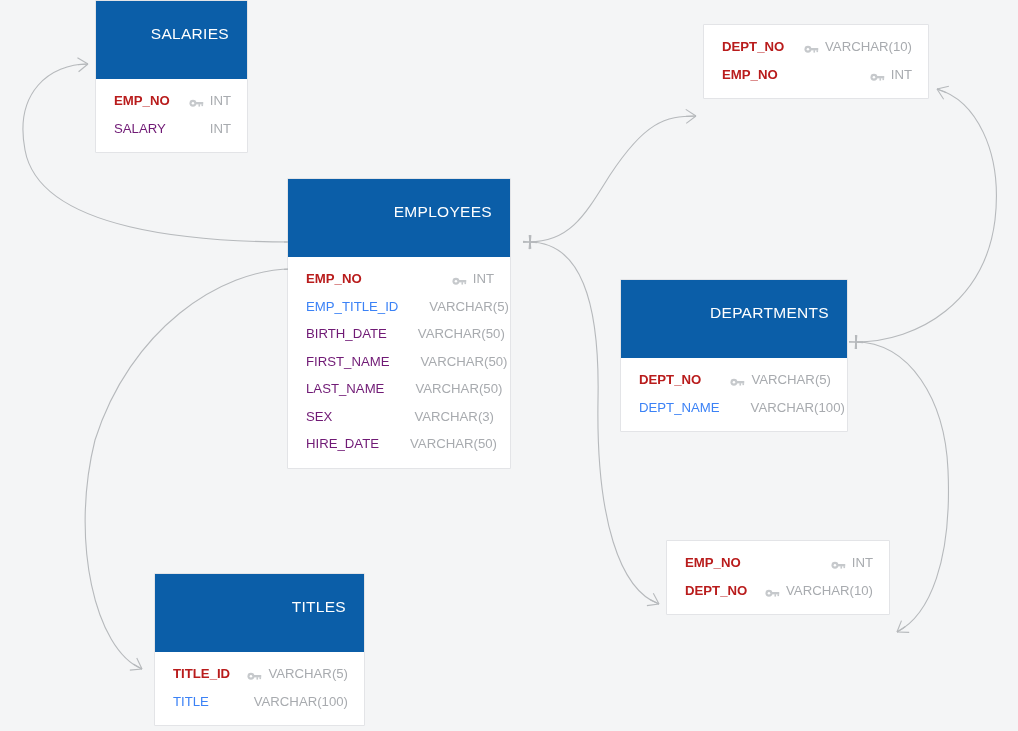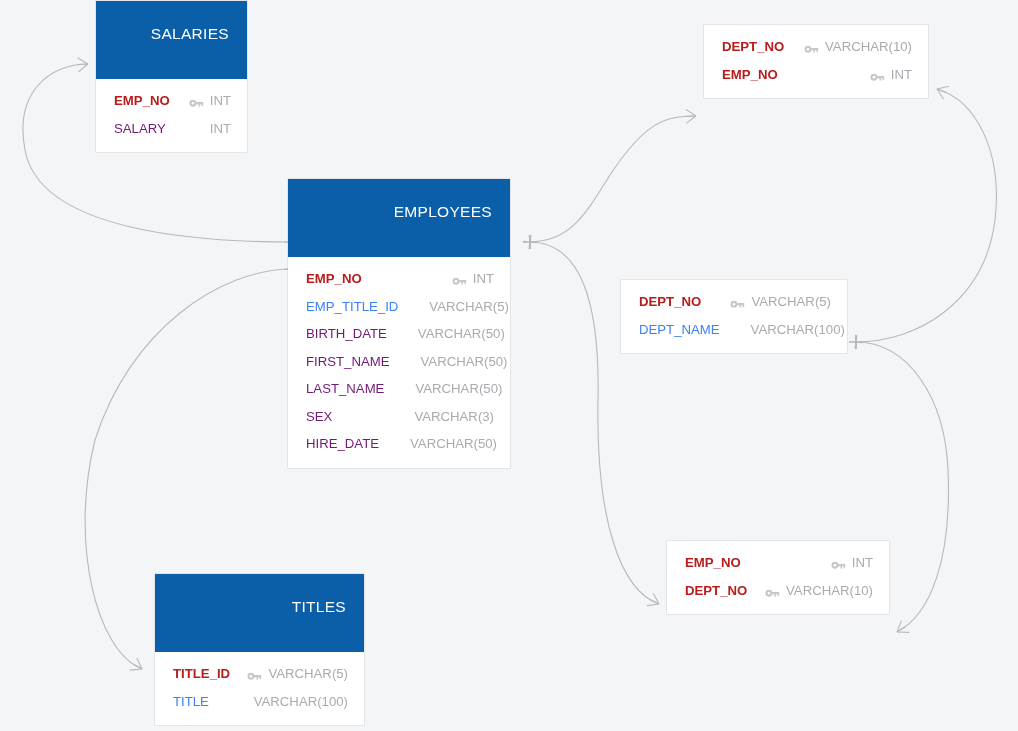--- a/index.html
+++ b/index.html
@@ -336,20 +336,21 @@
                   <rect x="6.6" y="3.9" width="8.6" height="2.5" fill="#c6c9cc"></rect>
                   <rect x="10.1" y="6.2" width="1.7" height="2.6" fill="#c6c9cc"></rect>
                   <rect x="13.3" y="6.2" width="1.7" height="2.1" fill="#c6c9cc"></rect>
                 </svg></span>
               <span class="attr-type">VARCHAR(50)</span>
             </span>
           </div>
         </div>
       </div>
       <div class="entity" style="left: 621px; top: 280px; width: 226px;">
+        <div class="entity-header">DEPARTMENTS</div>
         <div class="entity-body">
           <div class="attr-row">
             <span class="attr-name pk">DEPT_NO</span>
             <span class="attr-spacer"></span>
             <span class="attr-meta">
               <span class="key-icon"><svg viewBox="0 0 16 11" width="15" height="11" aria-hidden="true">
                   <circle cx="4.2" cy="5.2" r="3.7" fill="#c6c9cc"></circle>
                   <circle cx="4.2" cy="5.2" r="1.35" fill="#ffffff"></circle>
                   <rect x="6.6" y="3.9" width="8.6" height="2.5" fill="#c6c9cc"></rect>
                   <rect x="10.1" y="6.2" width="1.7" height="2.6" fill="#c6c9cc"></rect>

